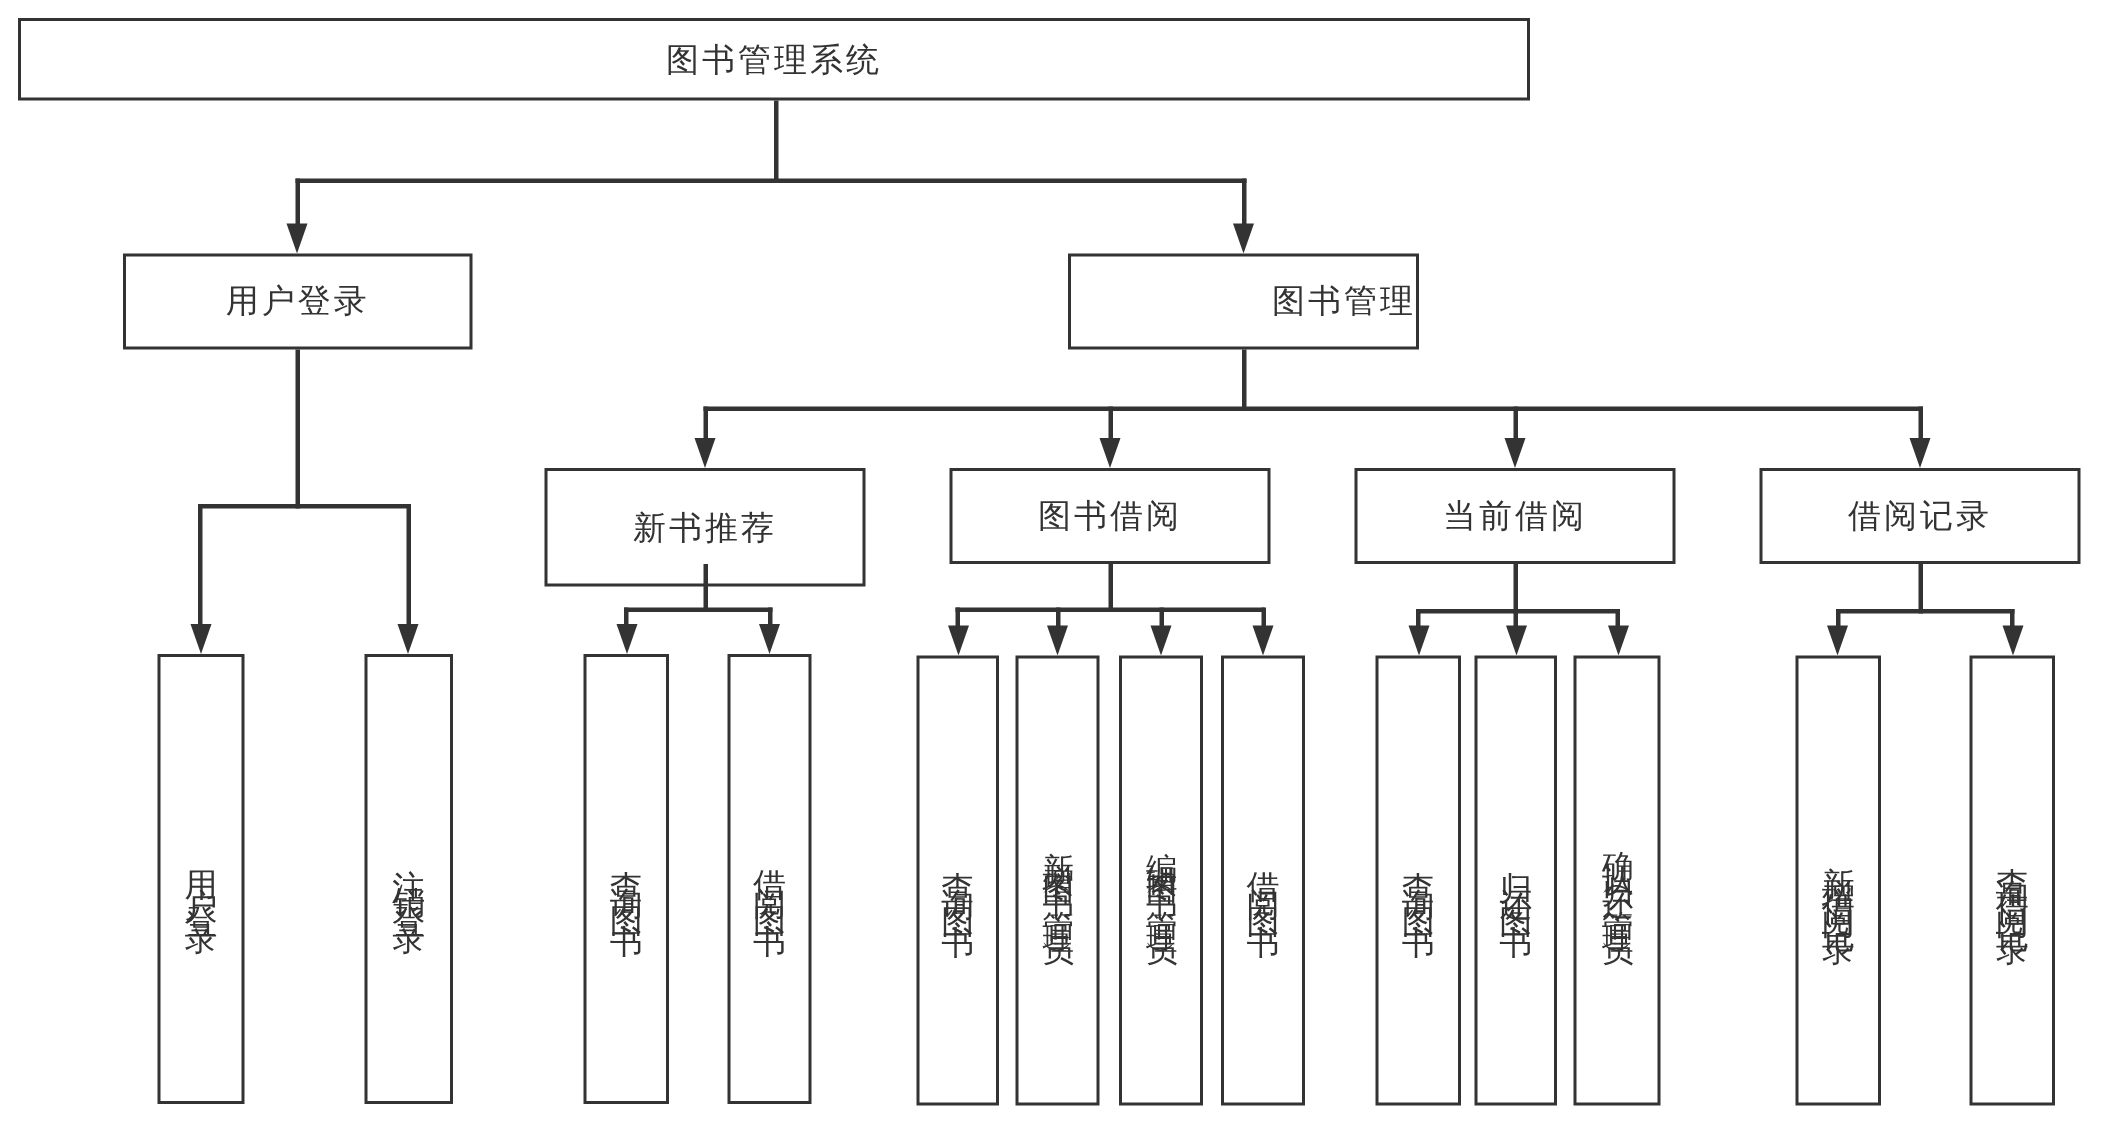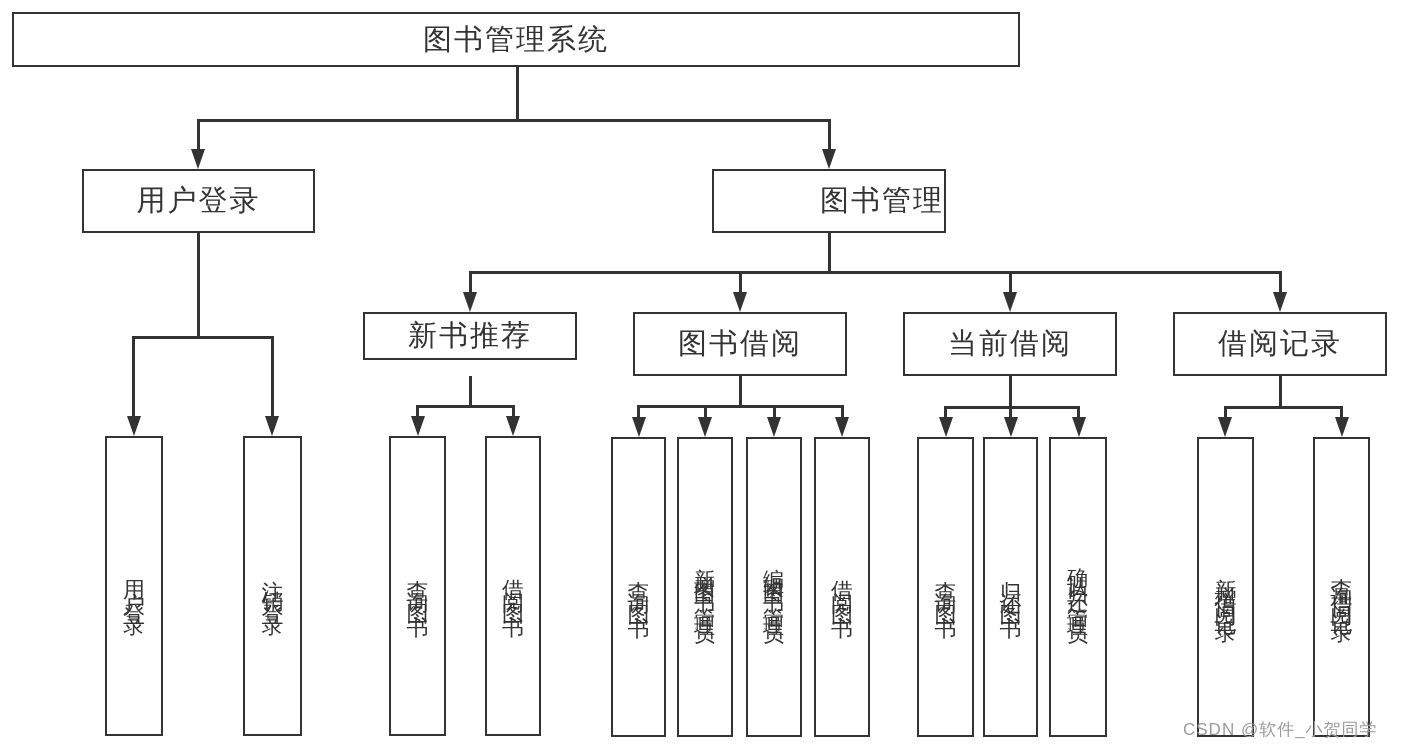--- a/index.html
+++ b/index.html
@@ -14,21 +14,21 @@
   .box{
     position:absolute;
     box-sizing:border-box;
     background:#ffffff;
     border:2.5px solid #333333;
     display:flex;
     align-items:center;
     justify-content:center;
   }
   .hlabel{
-    font-size:29px;
+    font-size:22px;
     letter-spacing:2px;
     white-space:nowrap;
   }
   .leaf-label{
     writing-mode:vertical-rl;
     text-orientation:mixed;
     font-size:22px;
     letter-spacing:12px;
     line-height:1;
   }
@@ -91,21 +91,21 @@
   <div class="line" style="left:468.5px;top:271px;width:813px;height:3px;"></div>
   <div class="line" style="left:468.5px;top:271px;width:3px;height:25px;"></div>
   <div class="arrowhead" style="left:463px;top:292px;"></div>
   <div class="line" style="left:738.5px;top:271px;width:3px;height:25px;"></div>
   <div class="arrowhead" style="left:733px;top:292px;"></div>
   <div class="line" style="left:1008.5px;top:271px;width:3px;height:25px;"></div>
   <div class="arrowhead" style="left:1003px;top:292px;"></div>
   <div class="line" style="left:1278.5px;top:271px;width:3px;height:25px;"></div>
   <div class="arrowhead" style="left:1273px;top:292px;"></div>
 
-  <div class="box" style="left:363px;top:312px;width:214px;height:48px;">
+  <div class="box" style="left:363px;top:312px;width:214px;height:79px;">
     <span class="hlabel">新书推荐</span>
   </div>
   <div class="box" style="left:903px;top:312px;width:214px;height:64px;">
     <span class="hlabel">当前借阅</span>
   </div>
   <div class="box" style="left:633px;top:312px;width:214px;height:64px;">
     <span class="hlabel">图书借阅</span>
   </div>
   <div class="box" style="left:1173px;top:312px;width:214px;height:64px;">
     <span class="hlabel">借阅记录</span>
@@ -178,15 +178,14 @@
   <div class="box" style="left:1049px;top:437px;width:58px;height:300px;">
     <span class="leaf-label long">确认归还（管理员）</span>
   </div>
   <div class="box" style="left:1197px;top:437px;width:57px;height:300px;">
     <span class="leaf-label" style="letter-spacing:9px;">新增借阅记录</span>
   </div>
   <div class="box" style="left:1313px;top:437px;width:57px;height:300px;">
     <span class="leaf-label" style="letter-spacing:9px;">查询借阅记录</span>
   </div>
 
-  <div class="watermark">CSDN @软件_小贺同学</div>
 
 </div>
 
 </body></html>

